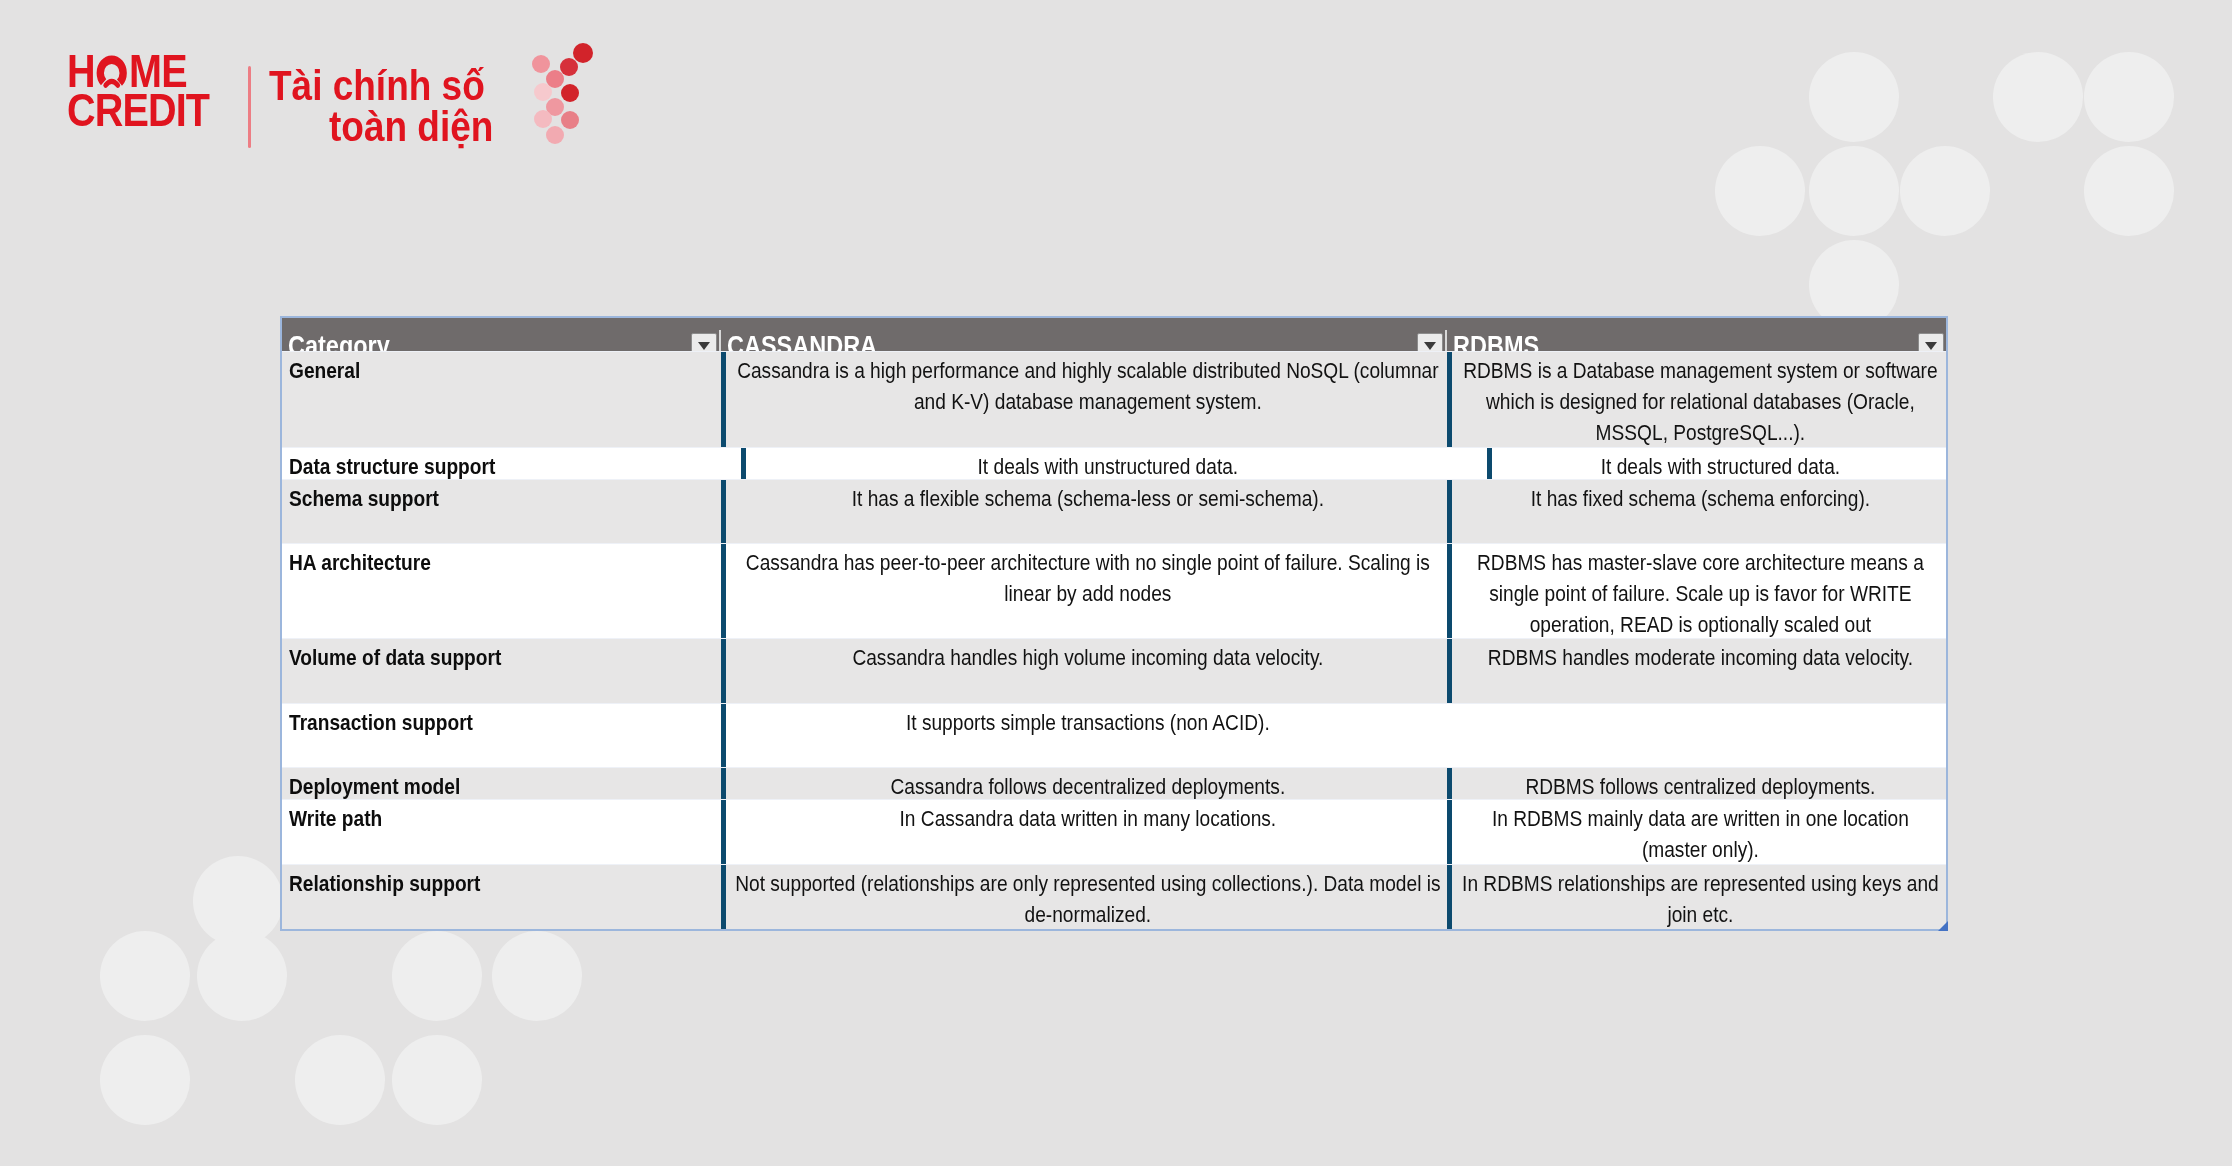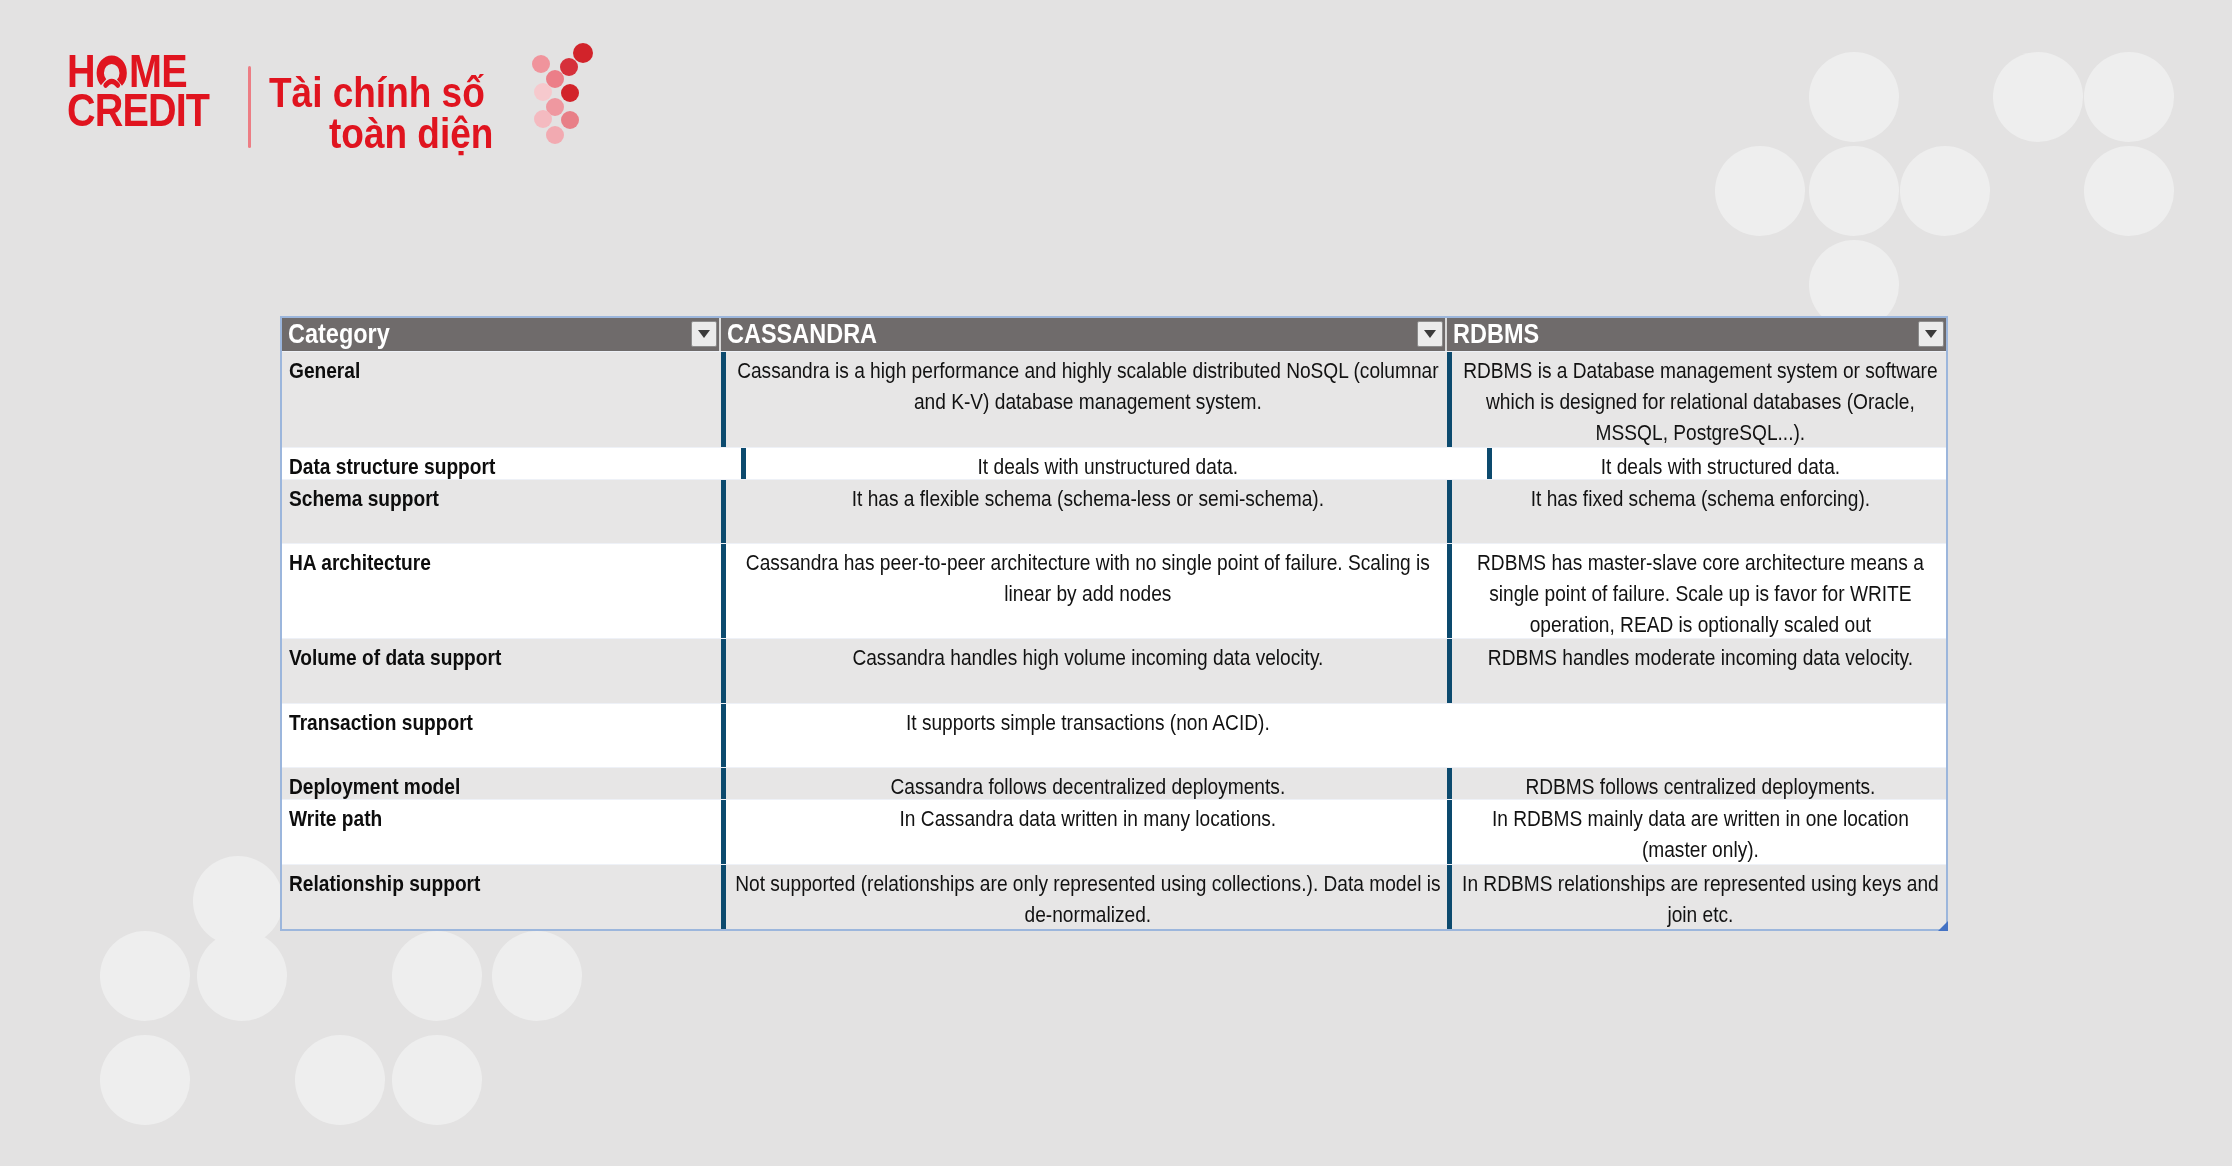--- a/index.html
+++ b/index.html
@@ -9,28 +9,28 @@
   
   .bg-circle{position:absolute;border-radius:50%;background:#eeeeee;}
 
   
   .logo{position:absolute;left:67px;top:52px;display:flex;align-items:flex-start;}
   .brand{color:#e0141f;font-weight:bold;font-size:46px;line-height:39px;letter-spacing:-1px;}
   .narrow-logo{transform:scaleX(0.86);transform-origin:0 0;display:inline-block;white-space:nowrap;}
   .brand .word{display:block;}
   .o-icon{display:inline-block;vertical-align:-4px;margin:0 1px;}
   .logo-sep{width:3px;height:82px;background:#ed7d84;margin:14px 18px 0 16px;border-radius:2px;}
-  .tagline{color:#e0141f;font-weight:bold;font-size:43px;line-height:41px;text-align:right;margin-top:20px;white-space:nowrap;}
+  .tagline{color:#e0141f;font-weight:bold;font-size:43px;line-height:41px;text-align:right;margin-top:13px;white-space:nowrap;}
   .dots-layer{position:absolute;left:0;top:0;width:100%;height:100%;pointer-events:none;}
   .logo-dot{position:absolute;border-radius:50%;}
 
   
   .cmp-table{position:absolute;left:280px;top:316px;width:1668px;border:2px solid #9cb6dc;box-sizing:border-box;background:#ffffff;}
   .thead{display:flex;height:33px;background:#6f6b6b;}
-  .th{position:relative;box-sizing:border-box;color:#ffffff;font-weight:bold;font-size:27px;line-height:33px;padding-left:6px;overflow:hidden;border-right:2px solid #d8d8d8;}
+  .th{position:relative;box-sizing:border-box;color:#ffffff;font-weight:bold;font-size:27px;line-height:33px;padding-left:6px;overflow:hidden;border-right:2px solid #d8d8d8;margin-top:12px;}
   .th:last-child{border-right:none;}
   .th .narrow{display:block;}
   .c1{width:439px;} .c2{width:726px;} .c3{width:627px;flex:1;}
   .filter-btn{position:absolute;right:2px;top:3px;width:26px;height:26px;background:#ebebeb;border:1px solid #8c8c8c;border-radius:2px;box-sizing:border-box;display:flex;align-items:center;justify-content:center;}
   .filter-tri{width:0;height:0;border-left:6px solid transparent;border-right:6px solid transparent;border-top:8px solid #3a3a3a;}
   .trow{display:flex;border-top:1px solid #eef1f7;}
   .trow.band{background:#e7e6e6;}
   .trow.plain{background:#ffffff;}
   .td{box-sizing:border-box;padding:3px 4px 0 7px;font-size:22px;line-height:31px;color:#121212;overflow:hidden;}
   .td.cat{font-weight:bold;color:#0d0d0d;}

